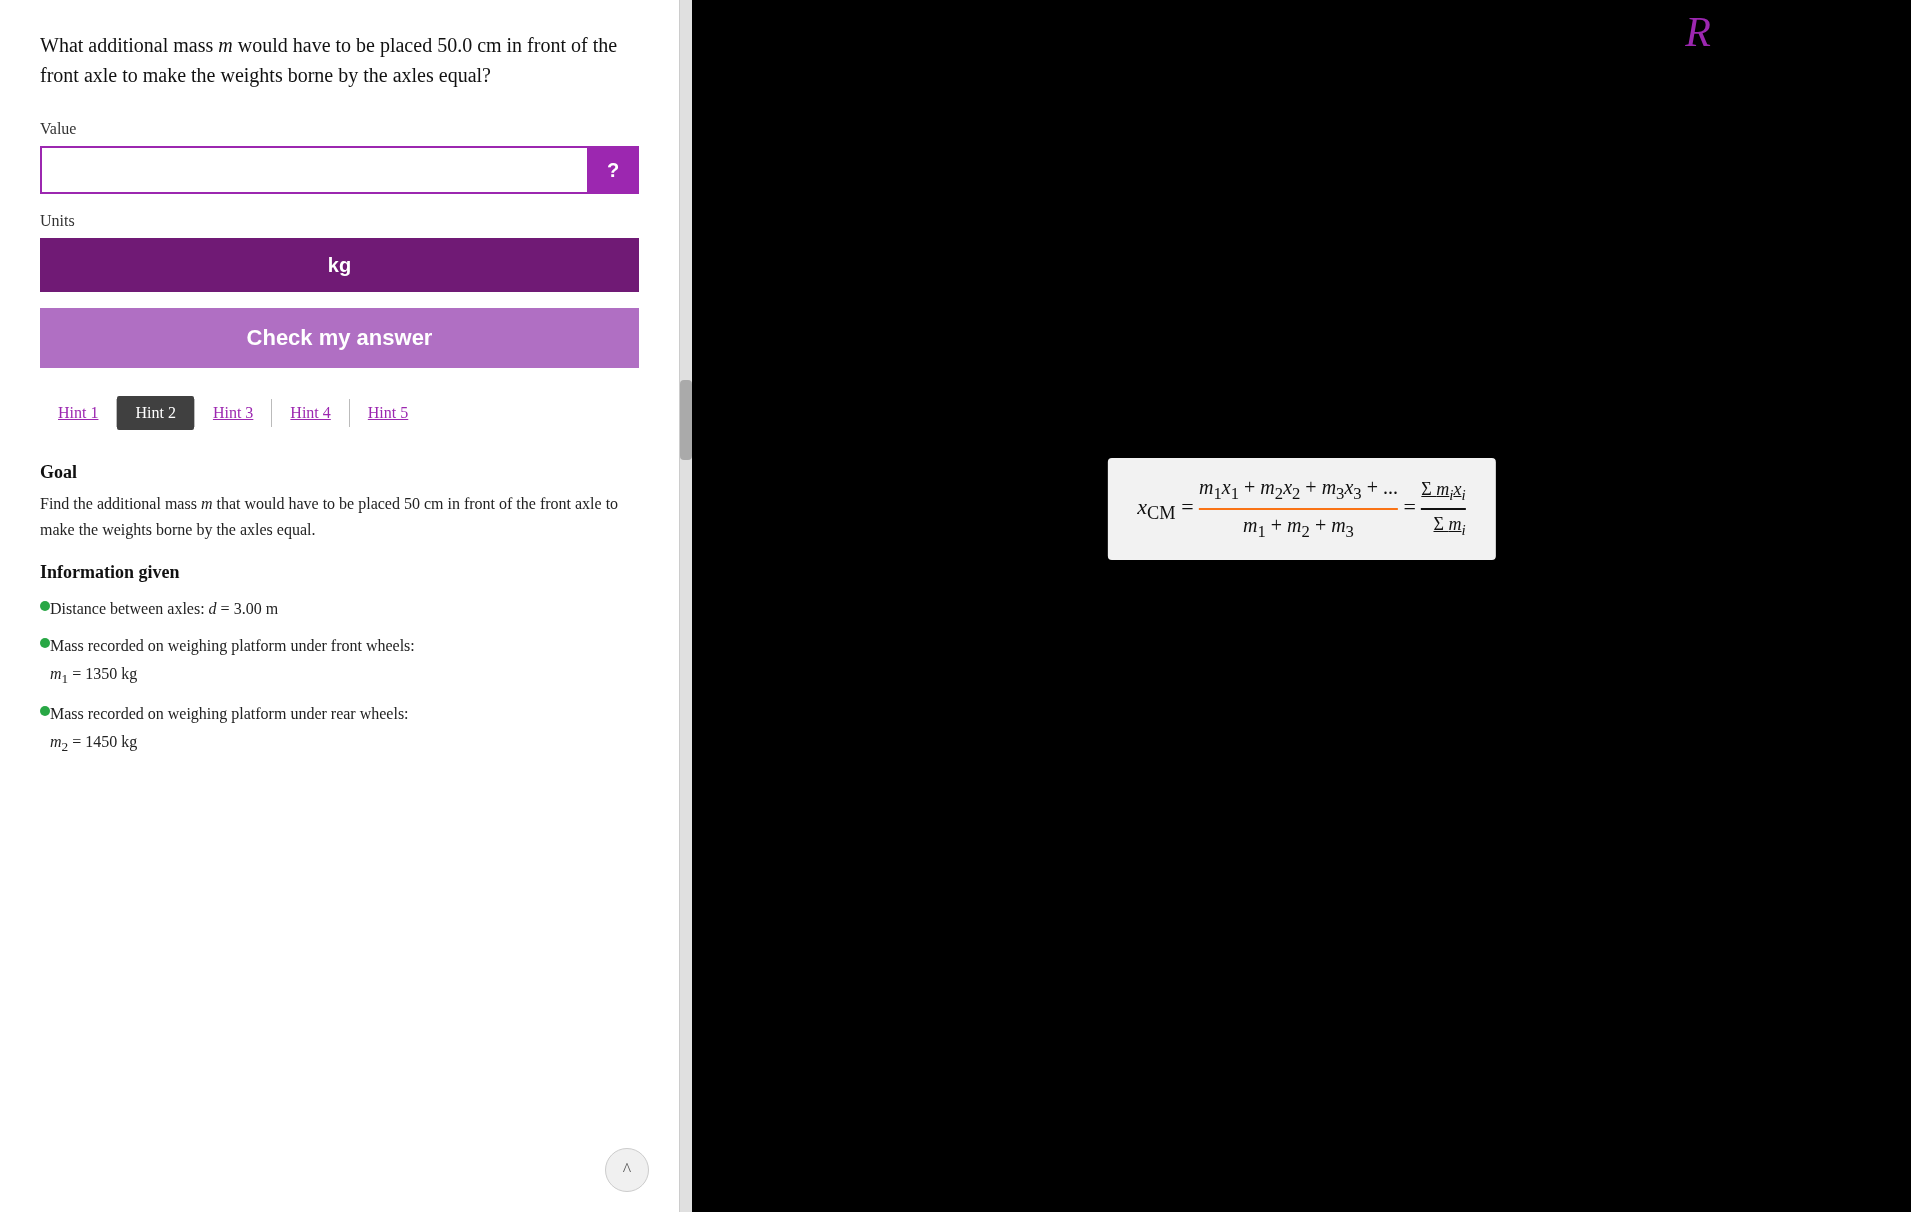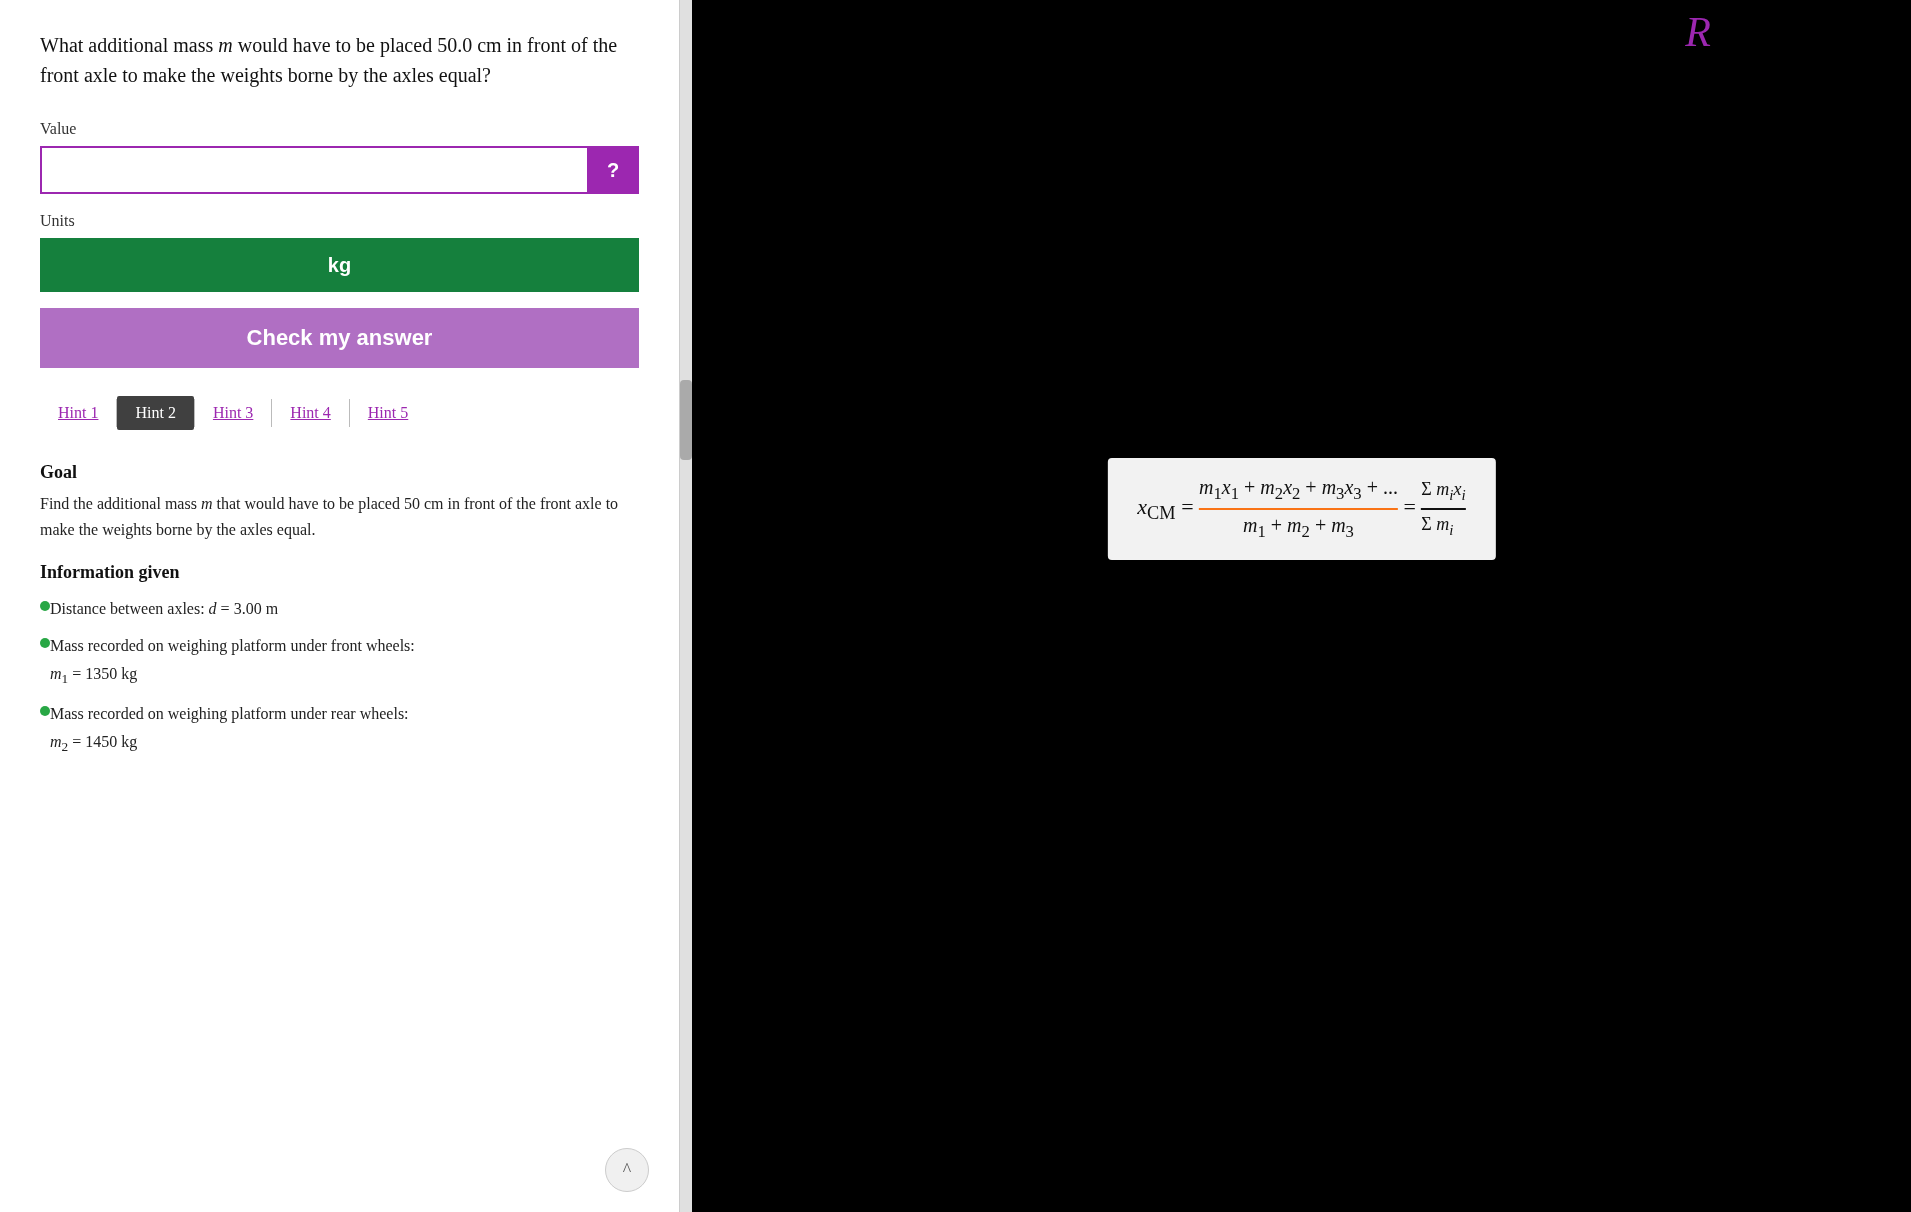--- a/index.html
+++ b/index.html
@@ -73,21 +73,21 @@
 
     .units-label {
       font-size: 16px;
       color: #333;
       margin-bottom: 8px;
     }
 
     .units-btn {
       width: 100%;
       height: 54px;
-      background: #15803d;
+      background: #701a75;
       color: #fff;
       border: none;
       font-size: 20px;
       font-weight: 600;
       cursor: pointer;
       margin-bottom: 16px;
       display: flex;
       align-items: center;
       justify-content: center;
     }
@@ -365,21 +365,21 @@
       <i>x</i><sub>CM</sub> =
       <span style="display:inline-block; vertical-align:middle; text-align:center;">
         <span style="display:block; border-bottom: 2px solid #f97316; padding-bottom:4px; font-size:20px;">
           <i>m</i><sub>1</sub><i>x</i><sub>1</sub> + <i>m</i><sub>2</sub><i>x</i><sub>2</sub> + <i>m</i><sub>3</sub><i>x</i><sub>3</sub> + ...
         </span>
         <span style="display:block; padding-top:4px; font-size:20px;">
           <i>m</i><sub>1</sub> + <i>m</i><sub>2</sub> + <i>m</i><sub>3</sub>
         </span>
       </span>
       =
-      <span style="display:inline-block; vertical-align:middle; text-align:left;">
+      <span style="display:inline-block; vertical-align:middle; text-align:right;text-decoration:underline;">
         <span style="display:block; border-bottom: 2px solid #111; padding-bottom:4px; font-size:18px;">
           Σ <i>m</i><sub><i>i</i></sub><i>x</i><sub><i>i</i></sub>
         </span>
         <span style="display:block; padding-top:4px; font-size:18px;">
           Σ <i>m</i><sub><i>i</i></sub>
         </span>
       </span>
     </span>
   </div>
 

